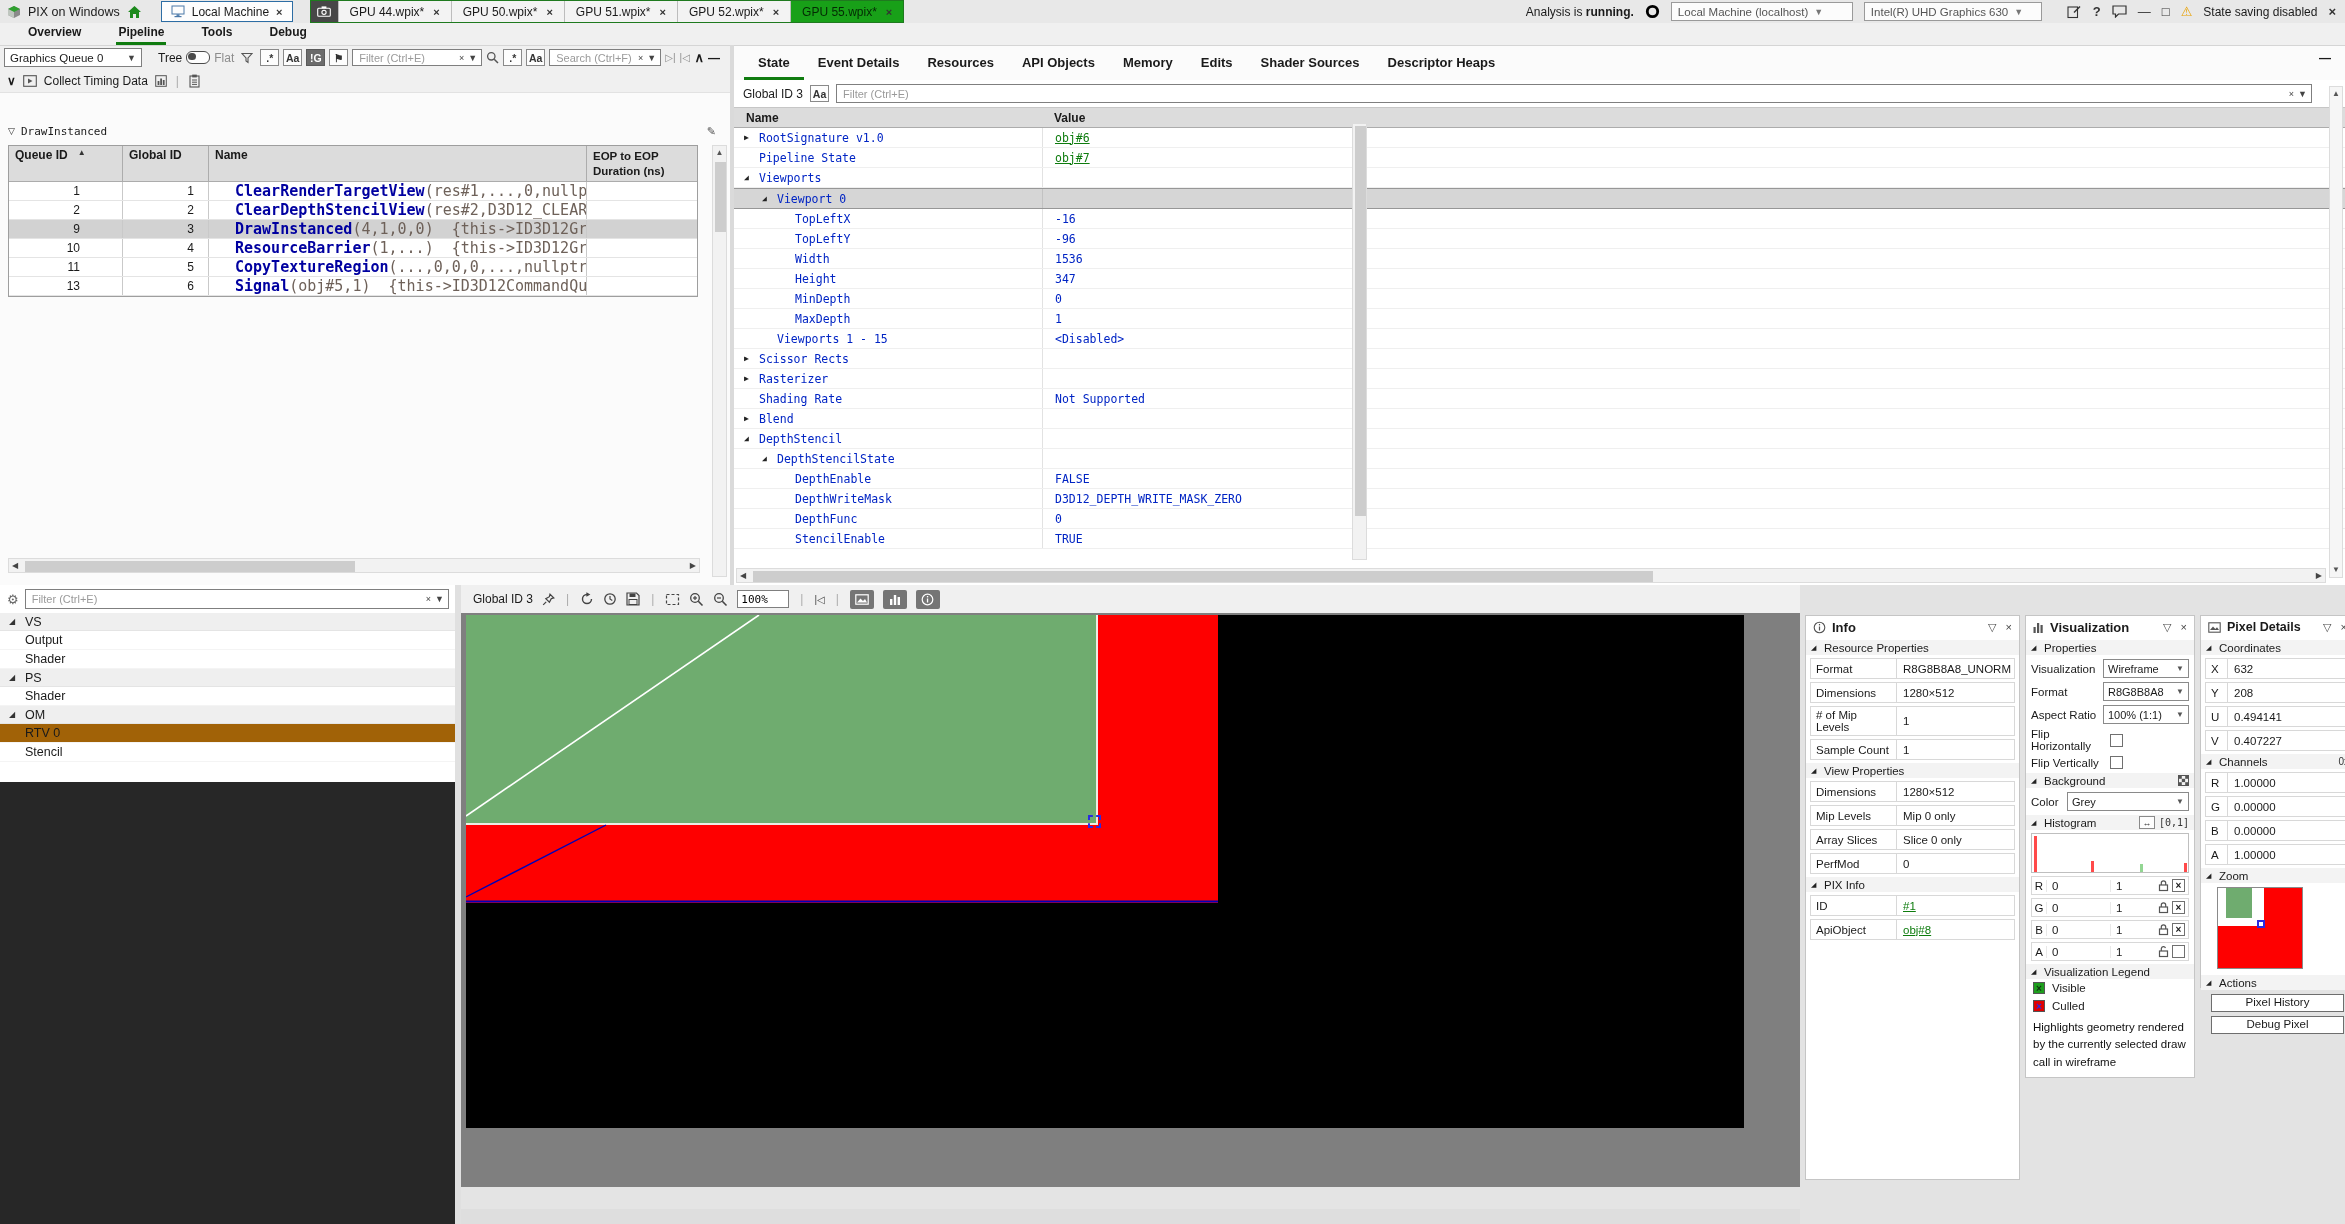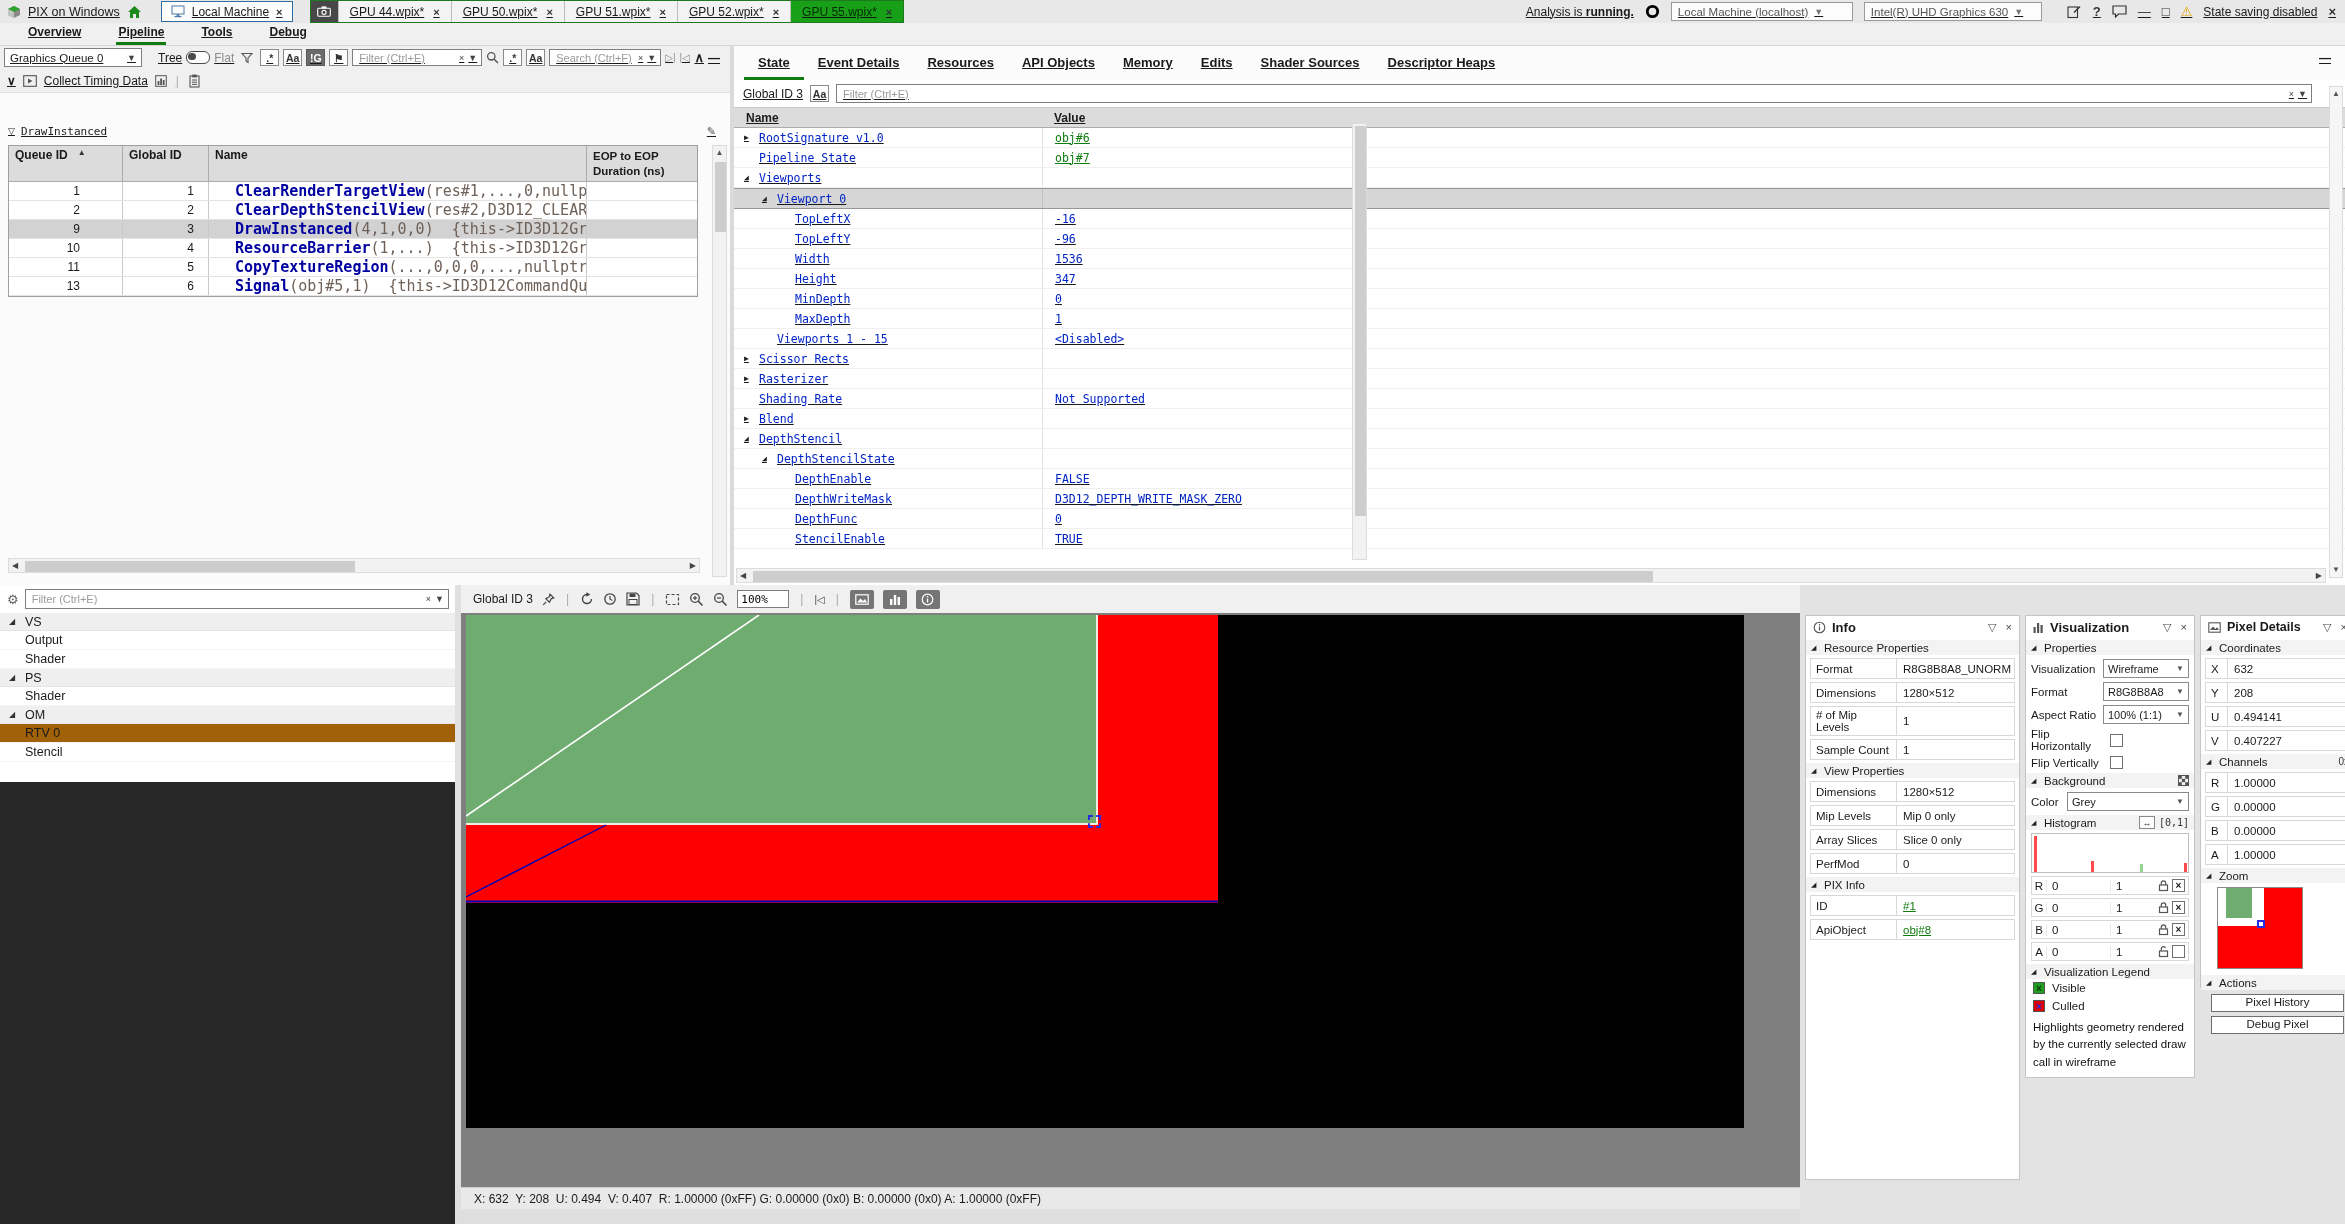--- a/index.html
+++ b/index.html
@@ -1,18 +1,18 @@
 <!DOCTYPE html>
 <html><head>
 <meta charset="utf-8">
 <style>
   html,body{margin:0;padding:0;background:#CFCFCF;}
   .app{position:relative;width:2345px;height:1224px;overflow:hidden;background:#E4E4E4;
        font-family:"Liberation Sans",sans-serif;font-size:12px;color:#1A1A1A;}
-  .abs{position:absolute;text-decoration:underline;}
+  .abs{position:absolute;}
   .mono{font-family:"DejaVu Sans Mono",monospace;}
   .sep{color:#ABABAB;padding:0 2px;}
   input{font-family:"Liberation Sans",sans-serif;}
   svg{display:block;}
 
   
   .titlebar{left:0;top:0;width:2345px;height:23px;background:#E8E8E8;display:flex;align-items:center;padding-left:7px;box-sizing:border-box;gap:7px;}
   .appname{font-size:12.5px;}
   .tab-local{height:19px;border:1px solid #2D6DA4;background:#FDFDFD;display:flex;align-items:center;gap:7px;padding:0 9px;margin-left:12px;}
   .tabx{color:#333;font-size:11px;font-weight:bold;cursor:default;}
@@ -620,23 +620,20 @@
         <div class="rcol"></div>
         <div class="rstrip"></div>
         <svg width="1278" height="513" style="position:absolute;left:0;top:0;">
           <line x1="0" y1="201" x2="293" y2="0" stroke="#FFFFFF" stroke-width="1.6"></line>
           <line x1="0" y1="282" x2="140" y2="210" stroke="#0000B8" stroke-width="1.4"></line>
           <line x1="0" y1="286.5" x2="752" y2="286.5" stroke="#0000B8" stroke-width="2"></line>
         </svg>
         <div class="pxmarker"></div>
       </div>
     </div>
-    <div class="vstatus">
-      <span>X: 632  Y: 208  U: 0.494  V: 0.407  R: 1.00000 (0xFF) G: 0.00000 (0x0) B: 0.00000 (0x0) A: 1.00000 (0xFF)</span>
-    </div>
     <div class="vfoot"></div>
   </div>
 
   <div class="abs dock">
 
     <div class="card" style="left:5px;top:30px;width:215px;height:565px;">
       <div class="chead">
         <span>
           <svg width="13" height="13" viewBox="0 0 13 13">
               <circle cx="6.5" cy="6.5" r="5.3" fill="none" stroke="#555" stroke-width="1.1"></circle>

